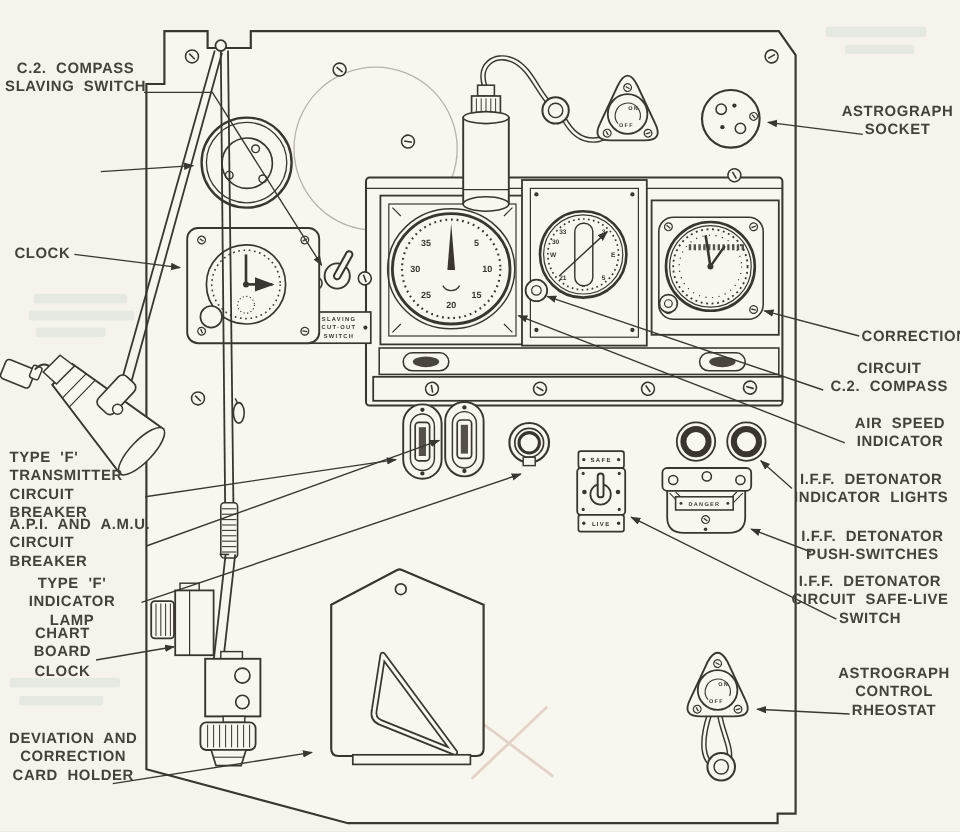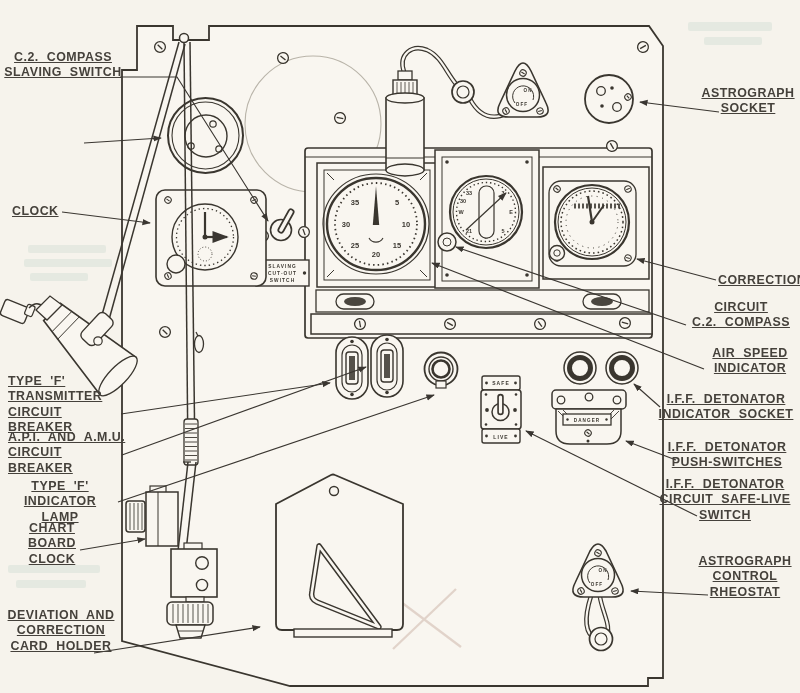--- a/index.html
+++ b/index.html
@@ -1,21 +1,21 @@
 <!DOCTYPE html>
 <html><head>
 <meta charset="utf-8">
 <style>
   html,body{margin:0;padding:0;background:#e9e6df;}
   .stage{position:relative;width:800px;height:693px;background:#f6f3ec;overflow:hidden;
          font-family:"Liberation Sans",sans-serif;}
   .stage svg{position:absolute;left:0;top:0;}
   .callout{position:absolute;font:700 12.4px/15.4px "Liberation Sans",sans-serif;
            color:#45413b;letter-spacing:.5px;word-spacing:4px;}
-  .callout .cl{display:block;text-decoration:underline;}
+  .callout .cl{display:block;}
   svg text{font-family:"Liberation Sans",sans-serif;fill:#3a362f;}
   .tiny{font-weight:700;letter-spacing:1.1px;}
 </style>
 </head>
 <body>
 
 <div class="stage">
 <svg width="800" height="693" viewBox="0 0 800 693">
   <defs>
     <marker id="ah" markerWidth="8" markerHeight="6" refX="6.6" refY="2.7" orient="auto">
@@ -498,21 +498,21 @@
 <div class="callout" style="left:688px;top:300px;width:106px;text-align:center">
   <span class="cl">CIRCUIT</span>
   <span class="cl">C.2. COMPASS</span>
 </div>
 <div class="callout" style="left:706px;top:346px;width:88px;text-align:center">
   <span class="cl">AIR SPEED</span>
   <span class="cl">INDICATOR</span>
 </div>
 <div class="callout" style="left:658px;top:392px;width:136px;text-align:center">
   <span class="cl">I.F.F. DETONATOR</span>
-  <span class="cl">INDICATOR SOCKET</span>
+  <span class="cl">INDICATOR LIGHTS</span>
 </div>
 <div class="callout" style="left:662px;top:440px;width:130px;text-align:center">
   <span class="cl">I.F.F. DETONATOR</span>
   <span class="cl">PUSH-SWITCHES</span>
 </div>
 <div class="callout" style="left:658px;top:477px;width:134px;text-align:center">
   <span class="cl">I.F.F. DETONATOR</span>
   <span class="cl">CIRCUIT SAFE-LIVE</span>
   <span class="cl">SWITCH</span>
 </div>

